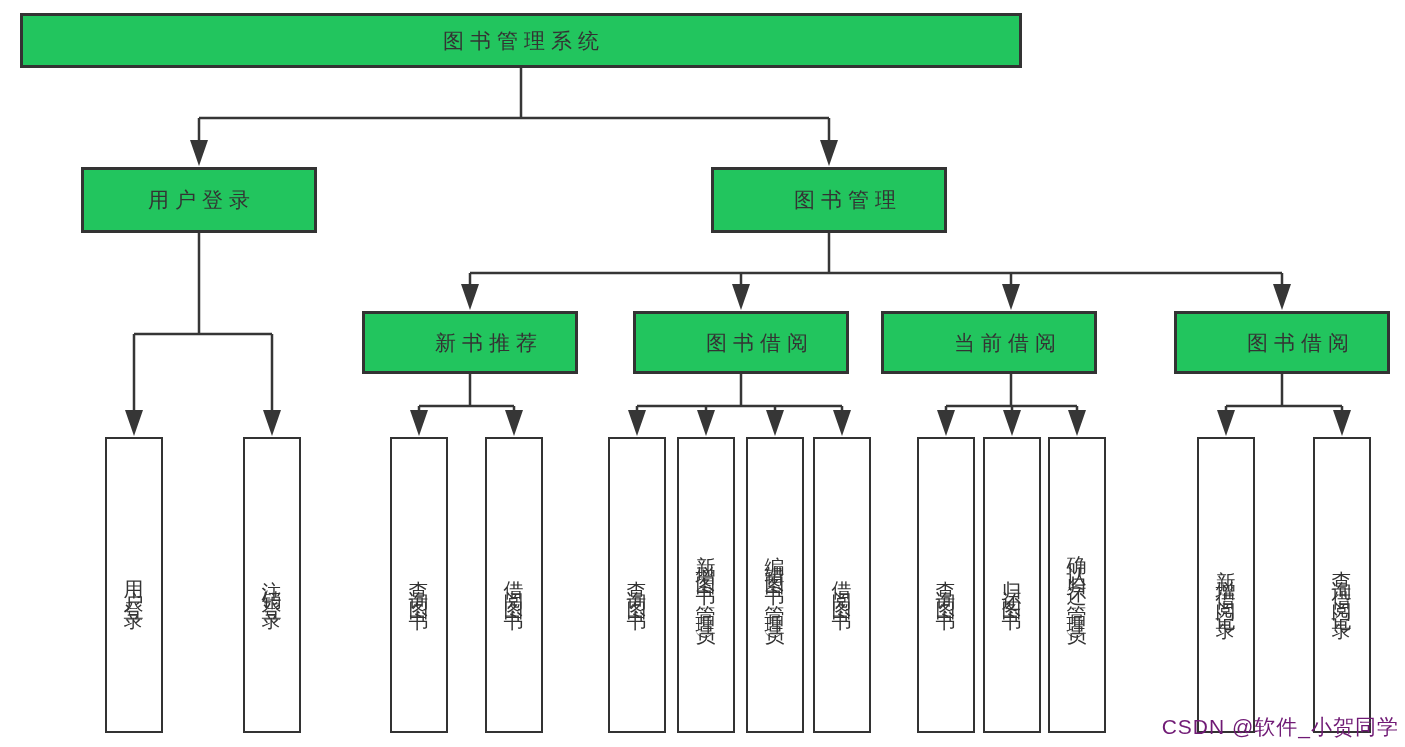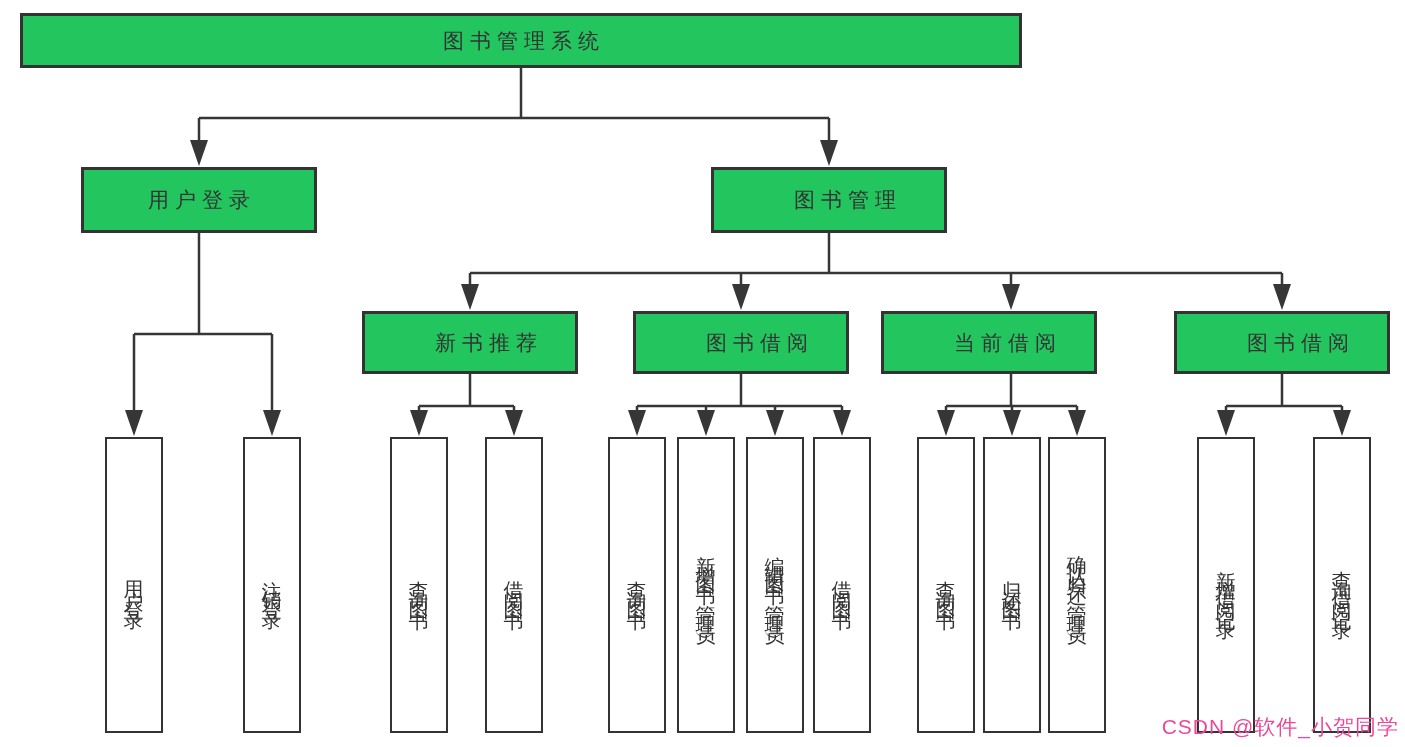--- a/index.html
+++ b/index.html
@@ -49,21 +49,21 @@
   .leaf{top:437px; width:58px; height:296px;}
   .lf-1{left:105px;}  .lf-2{left:243px;}
   .lf-3{left:390px;}  .lf-4{left:485px;}
   .lf-5{left:608px;}  .lf-6{left:677px;}  .lf-7{left:746px;}  .lf-8{left:813px;}
   .lf-9{left:917px;}  .lf-10{left:983px;} .lf-11{left:1048px;}
   .lf-12{left:1197px;}.lf-13{left:1313px;}
   #watermark{
     position:absolute;
     right:6px;bottom:6px;
     font-size:21px;
-    color:#ec4899;
+    color:#701a75;
     letter-spacing:1px;
     z-index:3;
   }
   .cline{stroke:#363636;stroke-width:2.5;fill:none;}
   .ahead{fill:#363636;stroke:none;}
 </style>
 </head>
 <body>
 
 <div id="stage">

